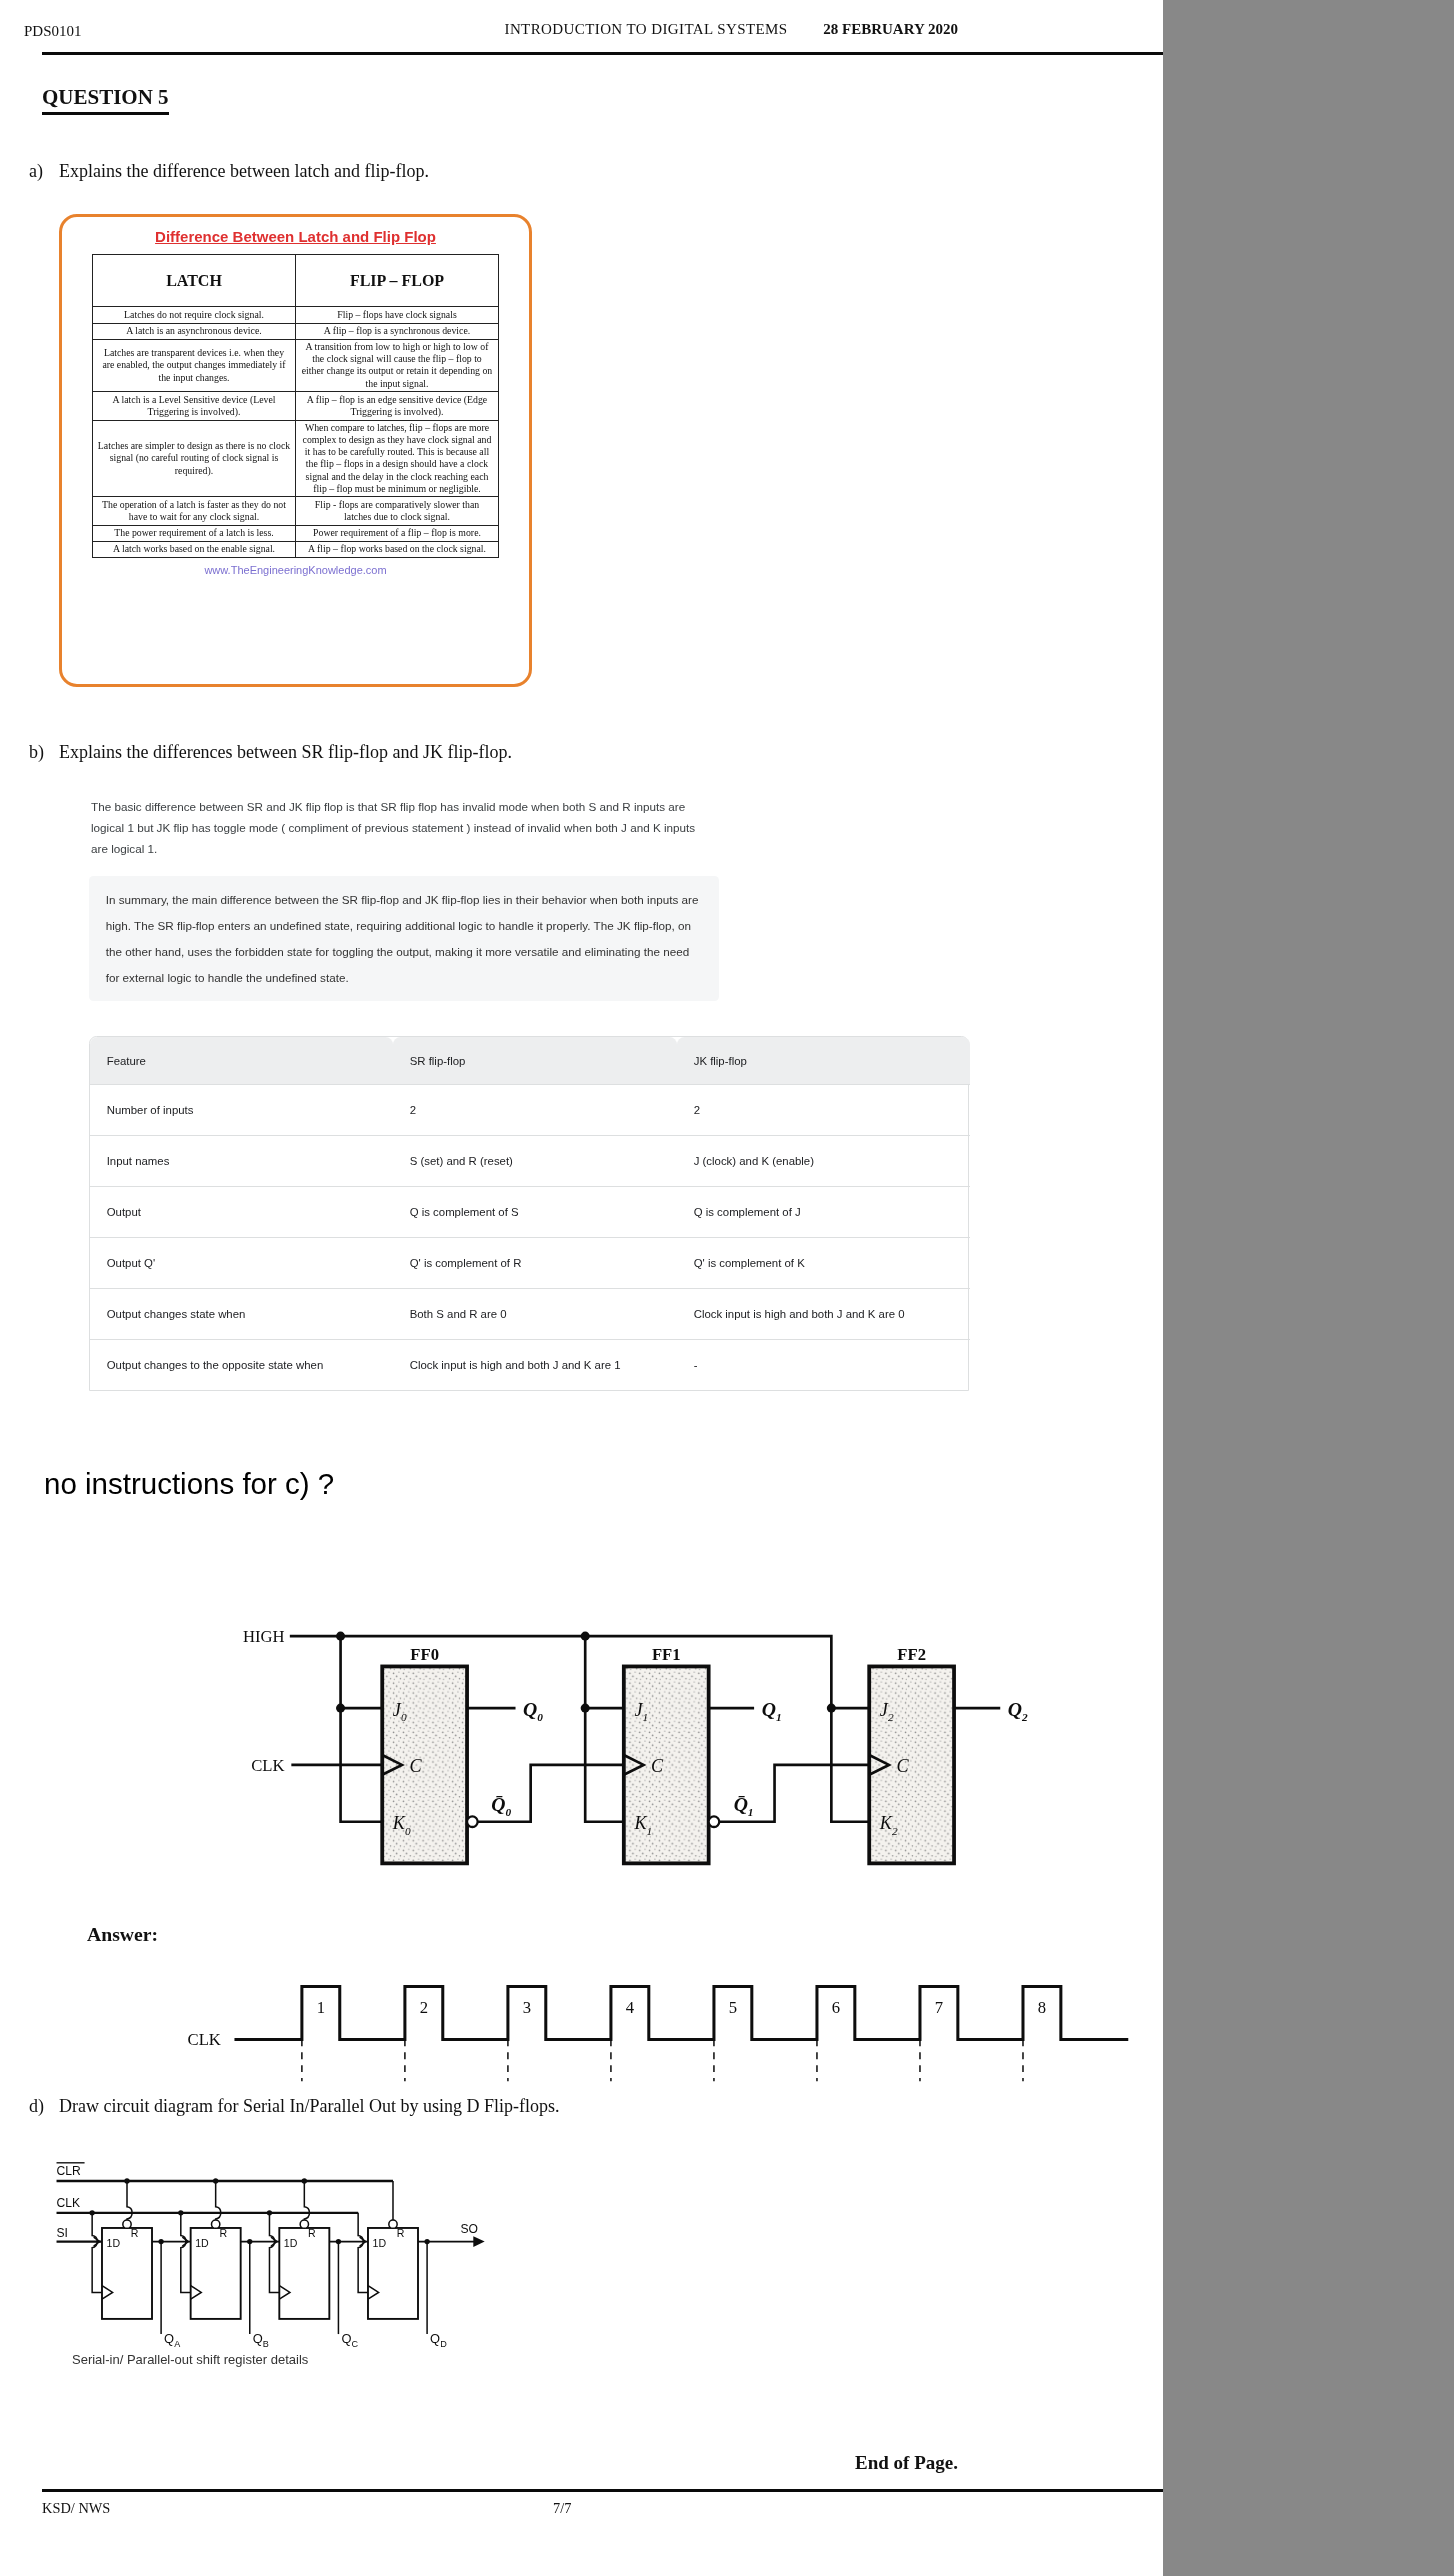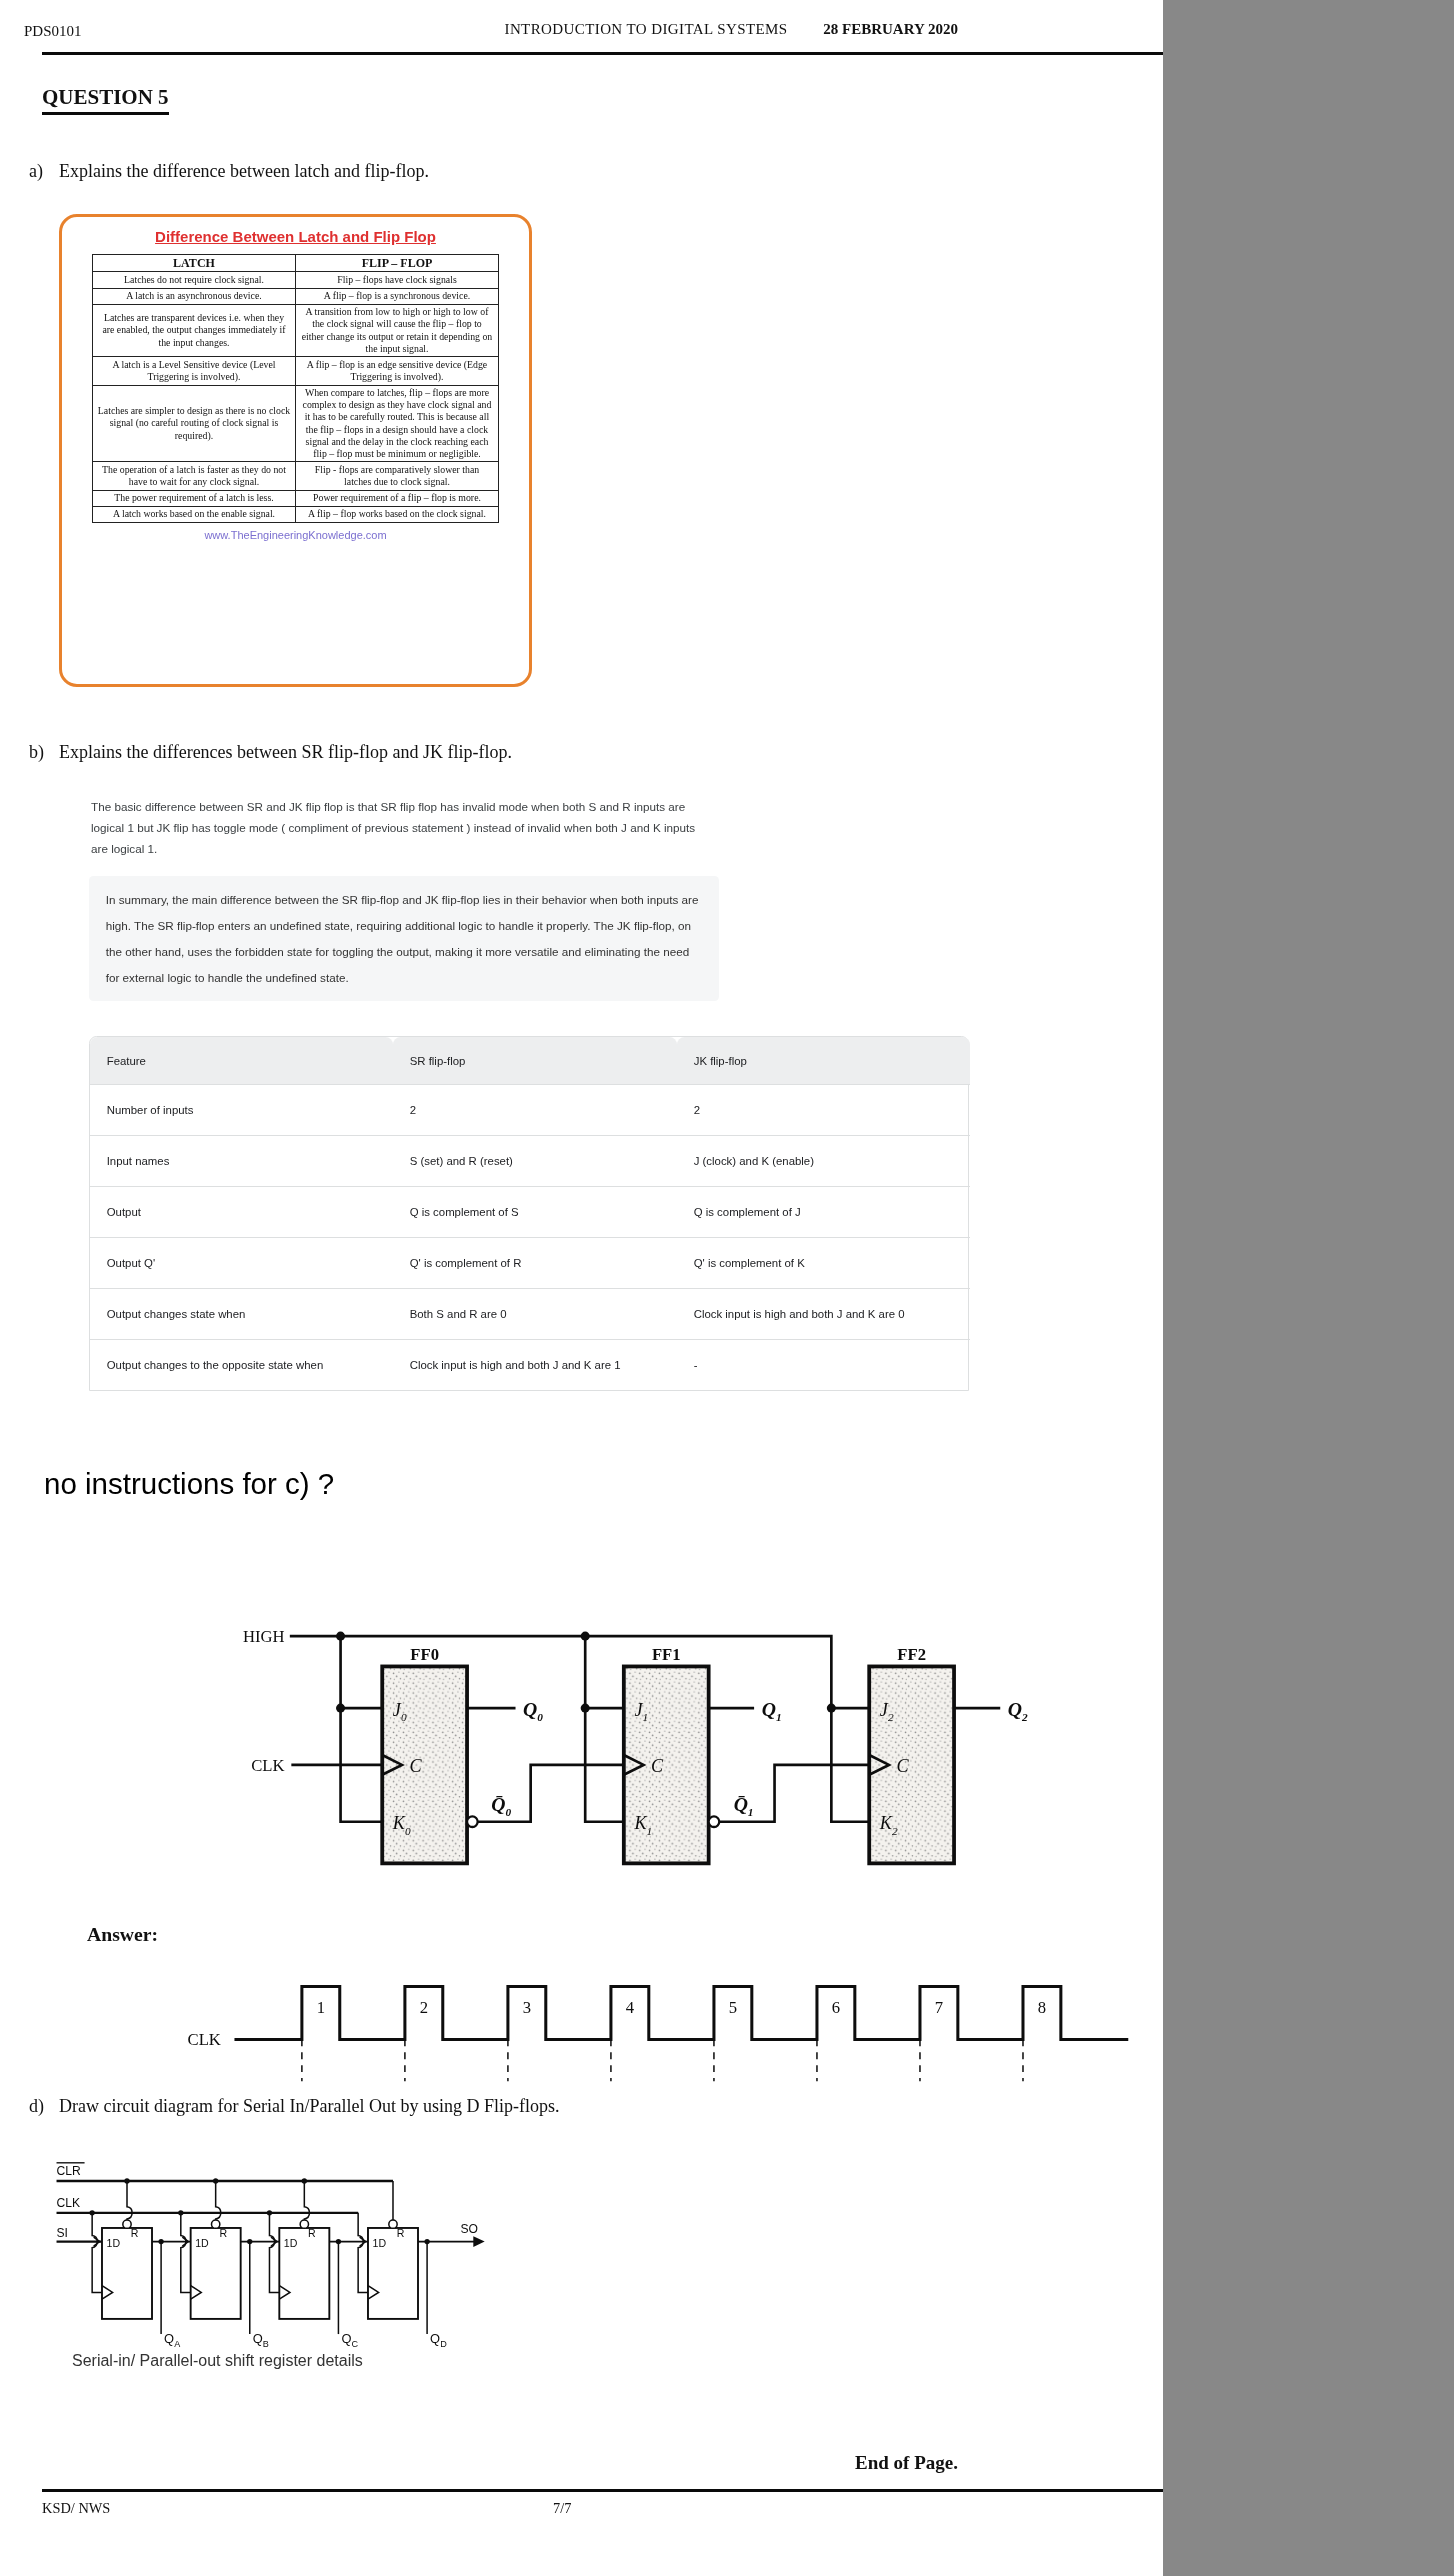--- a/index.html
+++ b/index.html
@@ -17,21 +17,21 @@
   .part-label{position:absolute;left:29px;}
   .part-text{position:absolute;left:59px;}
   .part-marks{position:absolute;right:205px;}
   
   .latch-fig{left:59px;top:214px;width:473px;height:473px;border:3.8px solid #e8822d;border-radius:18px;background:#fff;box-sizing:border-box;}
   .latch-title{margin-top:10.6px;text-align:center;font-family:"Liberation Sans",sans-serif;font-weight:700;
                font-size:15px;color:#df3030;text-decoration:underline;}
   .latch-table{margin:9px auto 0;width:407px;border-collapse:collapse;table-layout:fixed;}
   .latch-table th,.latch-table td{border:1.1px solid #222;text-align:center;vertical-align:middle;
         font-size:9.8px;line-height:1.24;padding:1.5px 4.5px;}
-  .latch-table th{font-size:12px;font-weight:700;padding:1px;}
+  .latch-table th{font-size:16px;font-weight:700;padding:16px;}
   .latch-src{margin-top:6px;text-align:center;font-family:"Liberation Sans",sans-serif;font-size:11px;color:#7b6fd0;}
   
   .b-para1{left:91px;top:796px;width:606px;font-family:"Liberation Sans",sans-serif;
            font-size:11.7px;line-height:21px;color:#3c4043;}
   .b-para2{left:89px;top:876px;width:597px;background:#f5f6f7;border-radius:4.5px;
            padding:10.6px 16.7px;font-family:"Liberation Sans",sans-serif;font-size:11.7px;line-height:26px;color:#333;}
   .srjk{left:89px;top:1036px;width:880px;border:0.8px solid #dddfe0;border-radius:7.6px 7.6px 0 0;
         background:#fff;font-family:"Liberation Sans",sans-serif;font-size:11.4px;color:#202124;box-sizing:border-box;}
   .srjk table{width:100%;border-collapse:collapse;table-layout:fixed;}
   .srjk th{background:#edeeef;height:47px;text-align:left;font-weight:400;padding:0 0 0 16.7px;border-radius:7.6px 7.6px 0 0;}
@@ -48,21 +48,21 @@
   .sig{font-size:22px;}
   .port{font-style:italic;font-size:24px;}
   .qlab{font-style:italic;font-size:26px;font-weight:600;}
   .sub{font-size:15px;}
   .answer-h{left:87px;top:1923px;font-size:19.7px;font-weight:700;}
   .wavnum{font-size:22px;}
   .sipo-lab{font-size:16px;font-family:"Liberation Sans",sans-serif;}
   .sipo-small{font-size:14px;font-family:"Liberation Sans",sans-serif;}
   .sipo-q{font-size:17px;font-family:"Liberation Sans",sans-serif;}
   .sipo-qsub{font-size:12px;font-family:"Liberation Sans",sans-serif;}
-  .sipo-caption{left:72px;top:2352px;font-family:"Liberation Sans",sans-serif;font-size:16px;color:#333;}
+  .sipo-caption{left:72px;top:2352px;font-family:"Liberation Sans",sans-serif;font-size:13px;color:#333;}
   
   .end-page{right:205px;top:2452px;font-size:19px;font-weight:700;}
   .ftr-rule{left:42px;top:2489px;width:1208px;height:3px;background:#0a0a0a;}
   .ftr-left{left:42px;top:2500px;font-size:14.4px;}
   .ftr-page{left:553px;top:2500px;font-size:14.4px;}
 </style>
 </head>
 <body>
 
 <div id="page">

